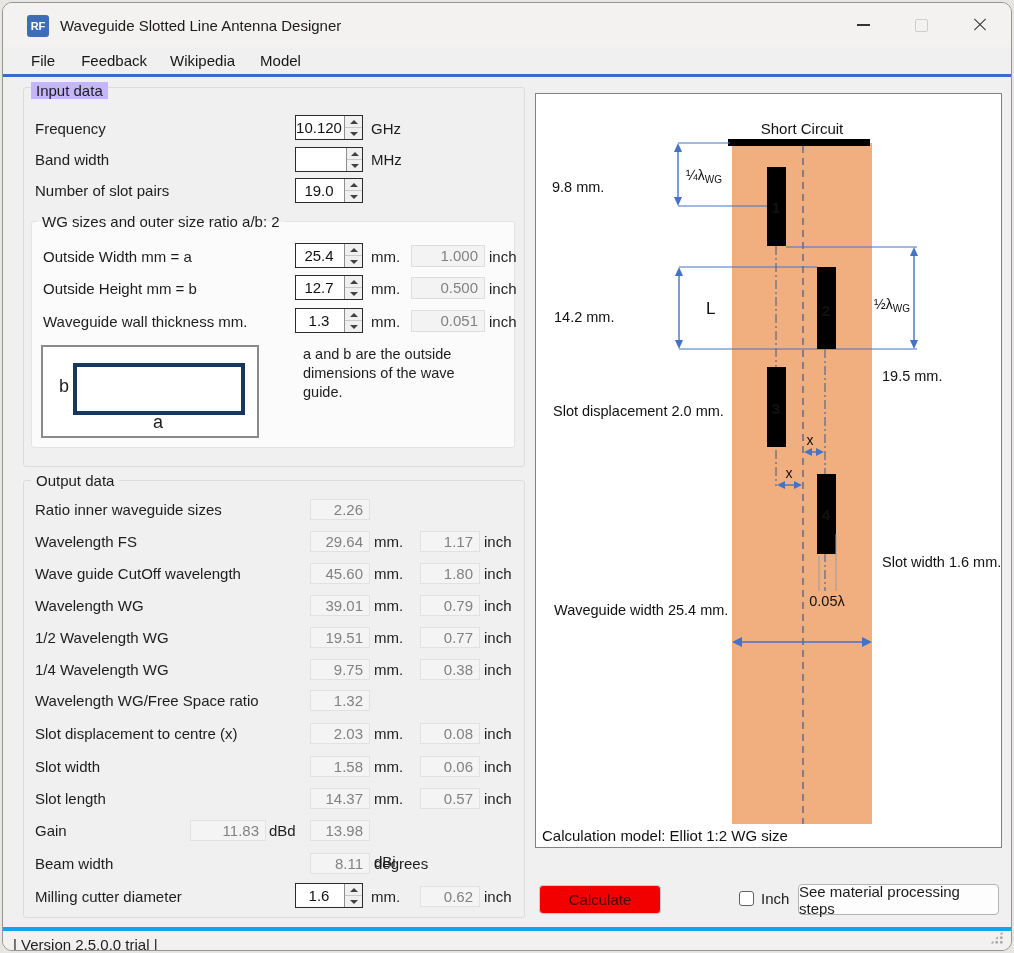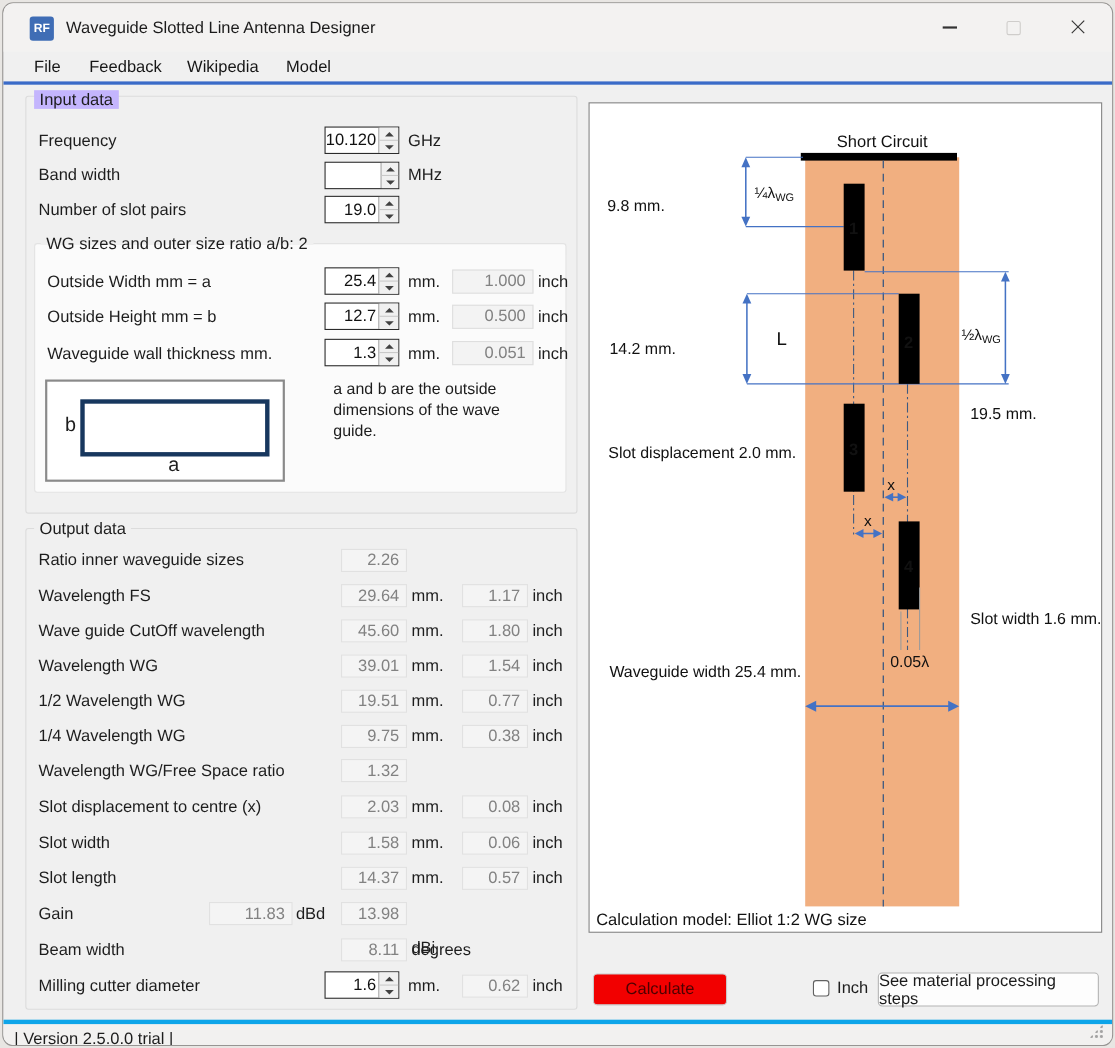--- a/index.html
+++ b/index.html
@@ -6,21 +6,21 @@
   .window{position:relative;width:1010px;height:949px;margin:2px;background:#f0f0f0;
           border:1px solid #979593;border-radius:10px;overflow:hidden;box-sizing:border-box;}
   .abs{position:absolute;}
   .lbl{font-size:15px;color:#1d1d1d;white-space:nowrap;line-height:18px;}
   .legend{font-size:15px;color:#1d1d1d;padding:0 5px;white-space:nowrap;z-index:3;}
   .group{border:1px solid #dcdcdc;border-radius:3px;box-sizing:border-box;}
   .ro{background:#f4f4f4;border:1px solid #e1e1e1;color:#828282;font-size:15px;
       text-align:right;box-sizing:border-box;padding:1px 6px 0 0;line-height:18px;}
   .ro.onwhite{background:#f3f3f3;border-color:#dedede;}
   .spinbox{display:flex;background:#fff;border:1px solid #2b2b2b;box-sizing:border-box;}
-  .spinbox input{border:0;outline:0;flex:1;min-width:0;text-align:right;
+  .spinbox input{border:0;outline:0;flex:1;min-width:0;text-align:center;
       font:15px "Liberation Sans",sans-serif;color:#111;padding:0 2px 0 0;background:transparent;}
   .spin{width:17px;border-left:1px solid #8f8f8f;display:flex;flex-direction:column;}
   .sb{flex:1;background:#f0f0f0;display:flex;align-items:center;justify-content:center;cursor:default;}
   .sb + .sb{border-top:1px solid #c9c9c9;}
   .sb.up::after{content:"";width:0;height:0;border-left:4px solid transparent;
       border-right:4px solid transparent;border-bottom:4px solid #414141;}
   .sb.down::after{content:"";width:0;height:0;border-left:4px solid transparent;
       border-right:4px solid transparent;border-top:4px solid #414141;}
   .titlebar{left:0;top:0;right:0;height:44px;background:#f3f2f1;}
   .appicon{left:24px;top:12px;width:22px;height:22px;background:#3f6db5;border-radius:3px;
@@ -170,21 +170,21 @@
 
   <div class="abs lbl" style="left:32px;top:562px;text-align:right;">Wave guide CutOff wavelength</div>
   <div class="abs ro" style="left:307px;top:560px;width:60px;height:21px;">45.60</div>
   <div class="abs lbl" style="left:371px;top:562px;">mm.</div>
   <div class="abs ro" style="left:417px;top:560px;width:60px;height:21px;">1.80</div>
   <div class="abs lbl" style="left:481px;top:562px;">inch</div>
 
   <div class="abs lbl" style="left:32px;top:594px;">Wavelength WG</div>
   <div class="abs ro" style="left:307px;top:592px;width:60px;height:21px;">39.01</div>
   <div class="abs lbl" style="left:371px;top:594px;">mm.</div>
-  <div class="abs ro" style="left:417px;top:592px;width:60px;height:21px;">1.54</div>
+  <div class="abs ro" style="left:417px;top:592px;width:60px;height:21px;">0.79</div>
   <div class="abs lbl" style="left:481px;top:594px;">inch</div>
 
   <div class="abs lbl" style="left:32px;top:626px;">1/2 Wavelength WG</div>
   <div class="abs ro" style="left:307px;top:624px;width:60px;height:21px;">19.51</div>
   <div class="abs lbl" style="left:371px;top:626px;">mm.</div>
   <div class="abs ro" style="left:417px;top:624px;width:60px;height:21px;">0.77</div>
   <div class="abs lbl" style="left:481px;top:626px;">inch</div>
 
   <div class="abs lbl" style="left:32px;top:658px;">1/4 Wavelength WG</div>
   <div class="abs ro" style="left:307px;top:656px;width:60px;height:21px;">9.75</div>

